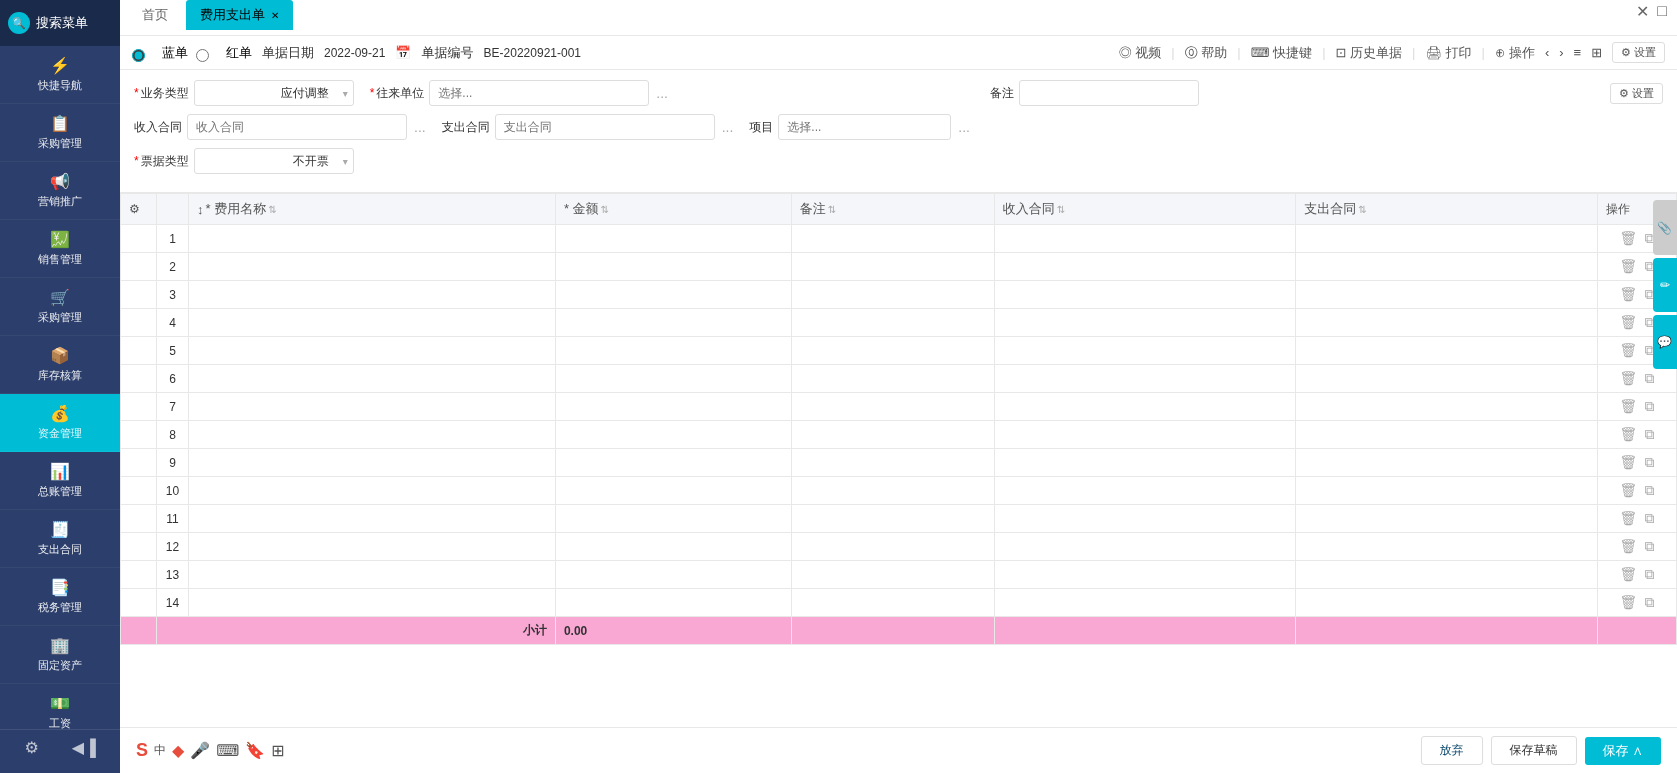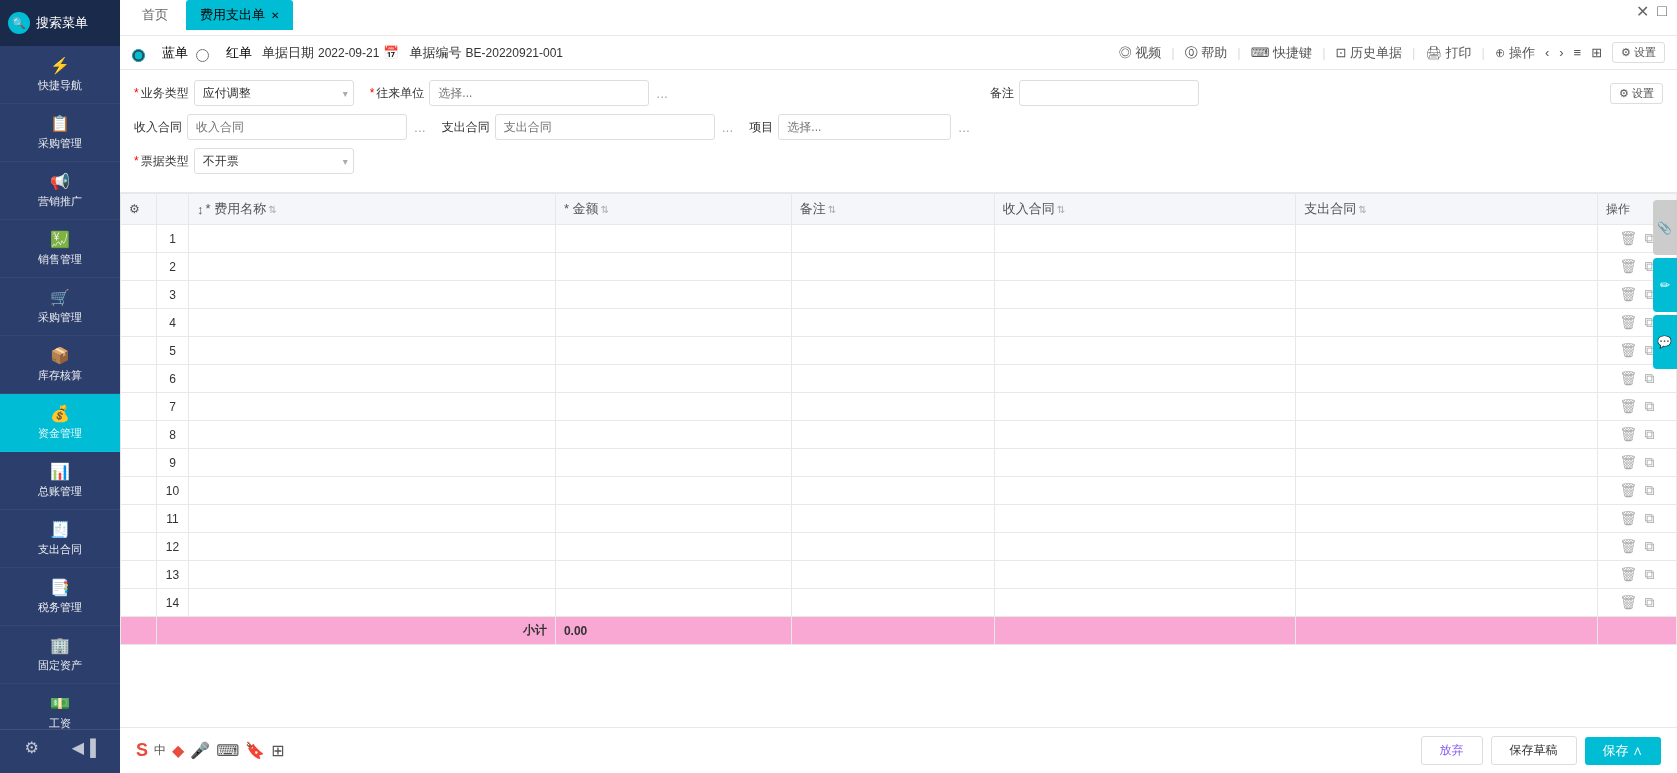--- a/index.html
+++ b/index.html
@@ -27,21 +27,21 @@
     .tab.active { background: #00bcd4; color: #000000; }
     .tab-close { font-size: 10px; cursor: pointer; }
     .tab-bar-right { margin-left: auto; display: flex; gap: 4px; }
     .tab-bar-btn { font-size: 16px; cursor: pointer; color: #666; padding: 2px; }
 
     
     .toolbar { background: #fff; padding: 6px 12px; border-bottom: 1px solid #e8e8e8; display: flex; align-items: center; gap: 10px; flex-wrap: wrap; }
     .radio-group { display: flex; align-items: center; gap: 8px; }
     .radio-item { display: flex; align-items: flex-end; gap: 17px; cursor: pointer; }
     .radio-item input[type=radio] { accent-color: #00bcd4; }
-    .toolbar-field { display: flex; align-items: center; gap: 4px; font-size: 12px; color: #333; }
+    .toolbar-field { display: flex; align-items: center; gap: 10px; font-size: 12px; color: #333; }
     .toolbar-value { color: #333; font-size: 12px; }
     .toolbar-right { margin-left: auto; display: flex; align-items: center; gap: 10px; font-size: 12px; color: #555; }
     .toolbar-right-item { display: flex; align-items: center; gap: 3px; cursor: pointer; }
     .settings-btn { background: none; border: 1px solid #ddd; border-radius: 3px; padding: 2px 8px; cursor: pointer; font-size: 11px; color: #555; display: flex; align-items: center; gap: 3px; }
 
     
     .form-area { background: #fff; padding: 10px 14px; border-bottom: 1px solid #e8e8e8; }
     .form-row { display: flex; align-items: center; gap: 16px; margin-bottom: 8px; flex-wrap: wrap; }
     .form-field { display: flex; align-items: center; gap: 5px; }
     .form-label { font-size: 12px; color: #333; white-space: nowrap; }
@@ -64,26 +64,26 @@
     .subtotal-label { text-align: right; color: #666; }
     .subtotal-value { color: #333; }
     .sort-icon { color: #aaa; font-size: 10px; cursor: pointer; }
     .th-content { display: flex; align-items: center; gap: 2px; }
     .action-icon { cursor: pointer; color: #aaa; font-size: 14px; margin: 0 2px; }
 
     
     .bottom-bar { background: #fff; padding: 8px 16px; border-top: 1px solid #e8e8e8; display: flex; align-items: center; justify-content: flex-end; gap: 8px; }
     .bottom-icons { display: flex; align-items: center; gap: 6px; margin-right: auto; }
     .bottom-icon { font-size: 16px; cursor: pointer; color: #555; }
-    .btn-discard { background: #fff; border: 1px solid #ddd; border-radius: 3px; padding: 5px 18px; cursor: pointer; font-size: 12px; color: #8b5cf6; }
+    .btn-discard { background: #fff; border: 1px solid #ddd; border-radius: 3px; padding: 5px 18px; cursor: pointer; font-size: 12px; color: #0c4a6e; }
     .btn-save-draft { background: #fff; border: 1px solid #ddd; border-radius: 3px; padding: 5px 18px; cursor: pointer; font-size: 12px; color: #333; }
     .btn-save { background: #00bcd4; border: none; border-radius: 3px; padding: 5px 18px; cursor: pointer; font-size: 12px; color: #fff; display: flex; align-items: center; gap: 4px; }
 
     .select-wrapper { position: relative; display: inline-flex; align-items: center; }
-    .select-wrapper select { appearance: none; padding-right: 24px; }
+    .select-wrapper select { appearance: none; padding-right: 24px; text-align: right; }
     .select-wrapper::after { content: '▾'; position: absolute; right: 6px; color: #aaa; pointer-events: none; font-size: 10px; }
 
     .sidebar-scroll { overflow-y: auto; max-height: calc(100% - 90px); }
     .sidebar-scroll::-webkit-scrollbar { width: 0; }
   </style>
 </head>
 <body>
 
 <div class="sidebar">
   <div class="sidebar-top">

